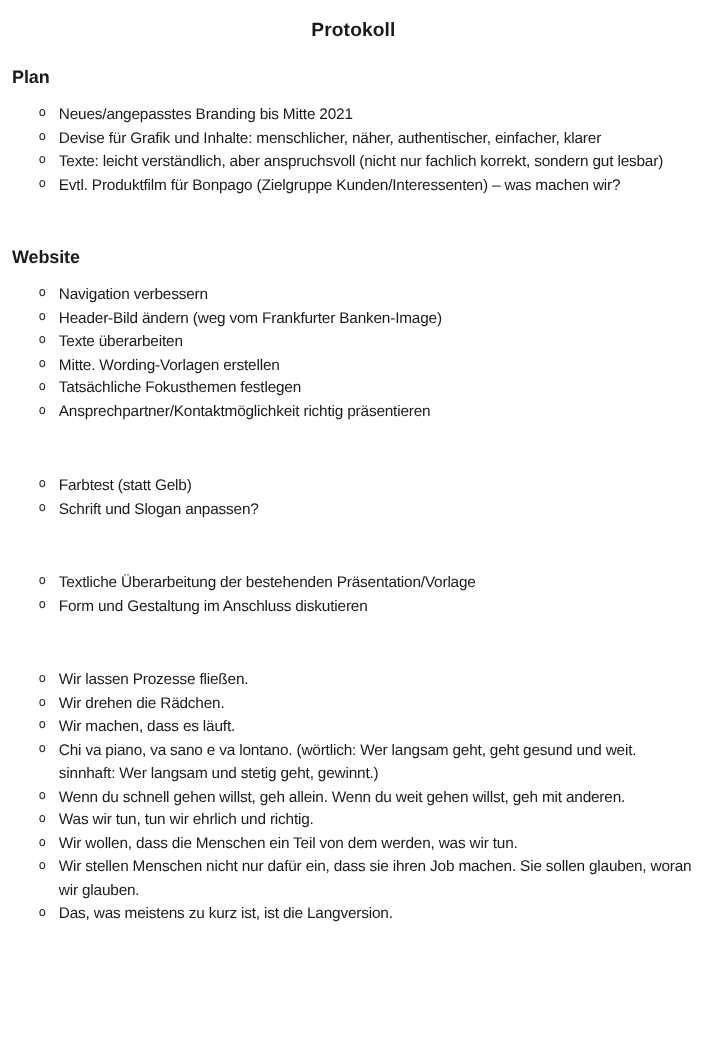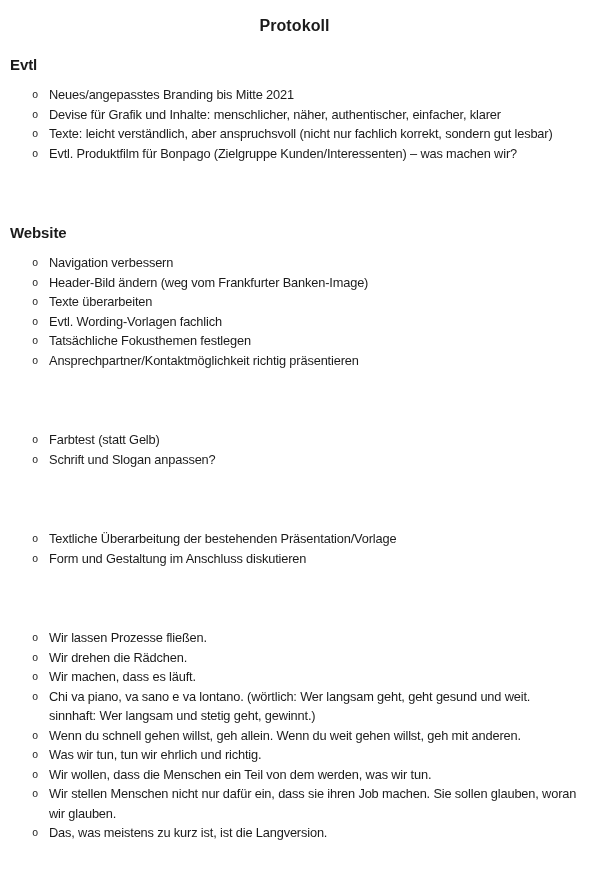--- a/index.html
+++ b/index.html
@@ -19,21 +19,21 @@
   }
   .doc-title {
     padding-top: 15px;
     text-align: center;
     font-size: 16px;
     font-weight: bold;
     line-height: 21px;
     letter-spacing: 0.1px;
   }
   .section.first { margin-top: 19px; }
-  .section { margin-top: 60px; }
+  .section { margin-top: 42px; }
   .section-heading {
     font-size: 15px;
     font-weight: bold;
     line-height: 20px;
     letter-spacing: -0.1px;
   }
   ul.bullets {
     list-style: none;
     margin-top: 10px;
   }
@@ -58,21 +58,21 @@
     min-width: 0;
   }
 </style>
 </head>
 <body>
 
 <main class="page">
   <h1 class="doc-title">Protokoll</h1>
   <div id="sections">
   <section class="section first">
-    <h2 class="section-heading">Evtl</h2>
+    <h2 class="section-heading">Plan</h2>
     <ul class="bullets">
   <li>
     <span class="bullet-marker">o</span>
     <span class="bullet-text">Neues/angepasstes Branding bis Mitte 2021</span>
   </li>
 
   <li>
     <span class="bullet-marker">o</span>
     <span class="bullet-text">Devise für Grafik und Inhalte: menschlicher, näher, authentischer, einfacher, klarer</span>
   </li>
@@ -102,21 +102,21 @@
     <span class="bullet-text">Header-Bild ändern (weg vom Frankfurter Banken-Image)</span>
   </li>
 
   <li>
     <span class="bullet-marker">o</span>
     <span class="bullet-text">Texte überarbeiten</span>
   </li>
 
   <li>
     <span class="bullet-marker">o</span>
-    <span class="bullet-text">Evtl. Wording-Vorlagen fachlich</span>
+    <span class="bullet-text">Mitte. Wording-Vorlagen erstellen</span>
   </li>
 
   <li>
     <span class="bullet-marker">o</span>
     <span class="bullet-text">Tatsächliche Fokusthemen festlegen</span>
   </li>
 
   <li>
     <span class="bullet-marker">o</span>
     <span class="bullet-text">Ansprechpartner/Kontaktmöglichkeit richtig präsentieren</span>

